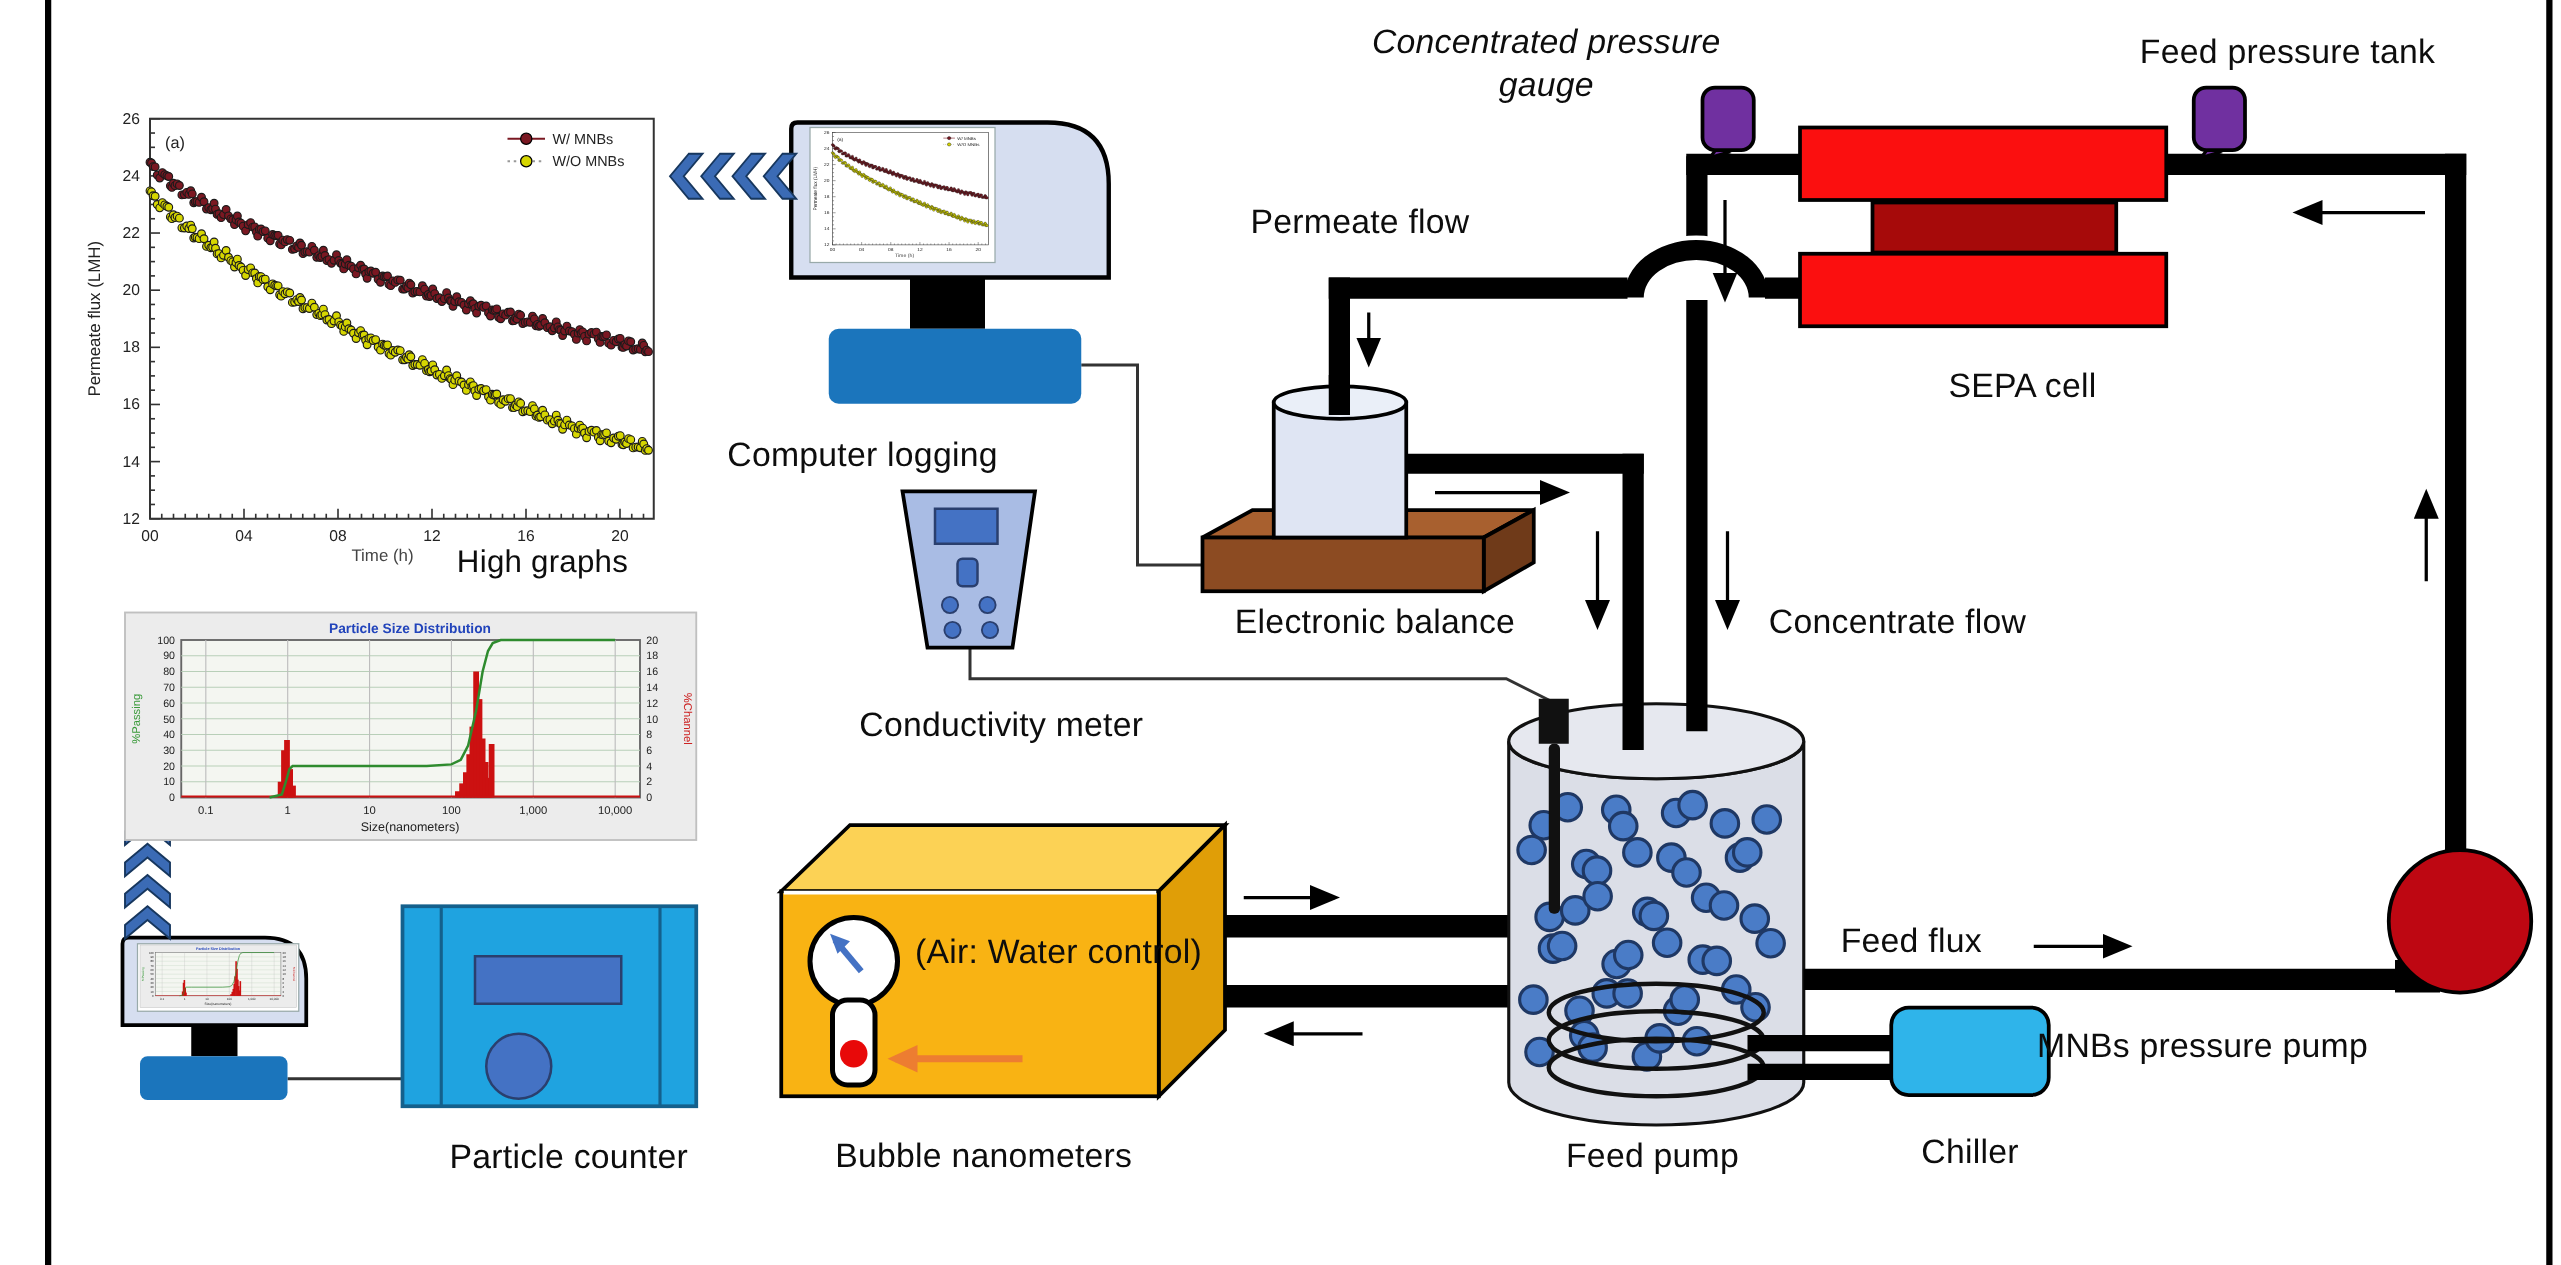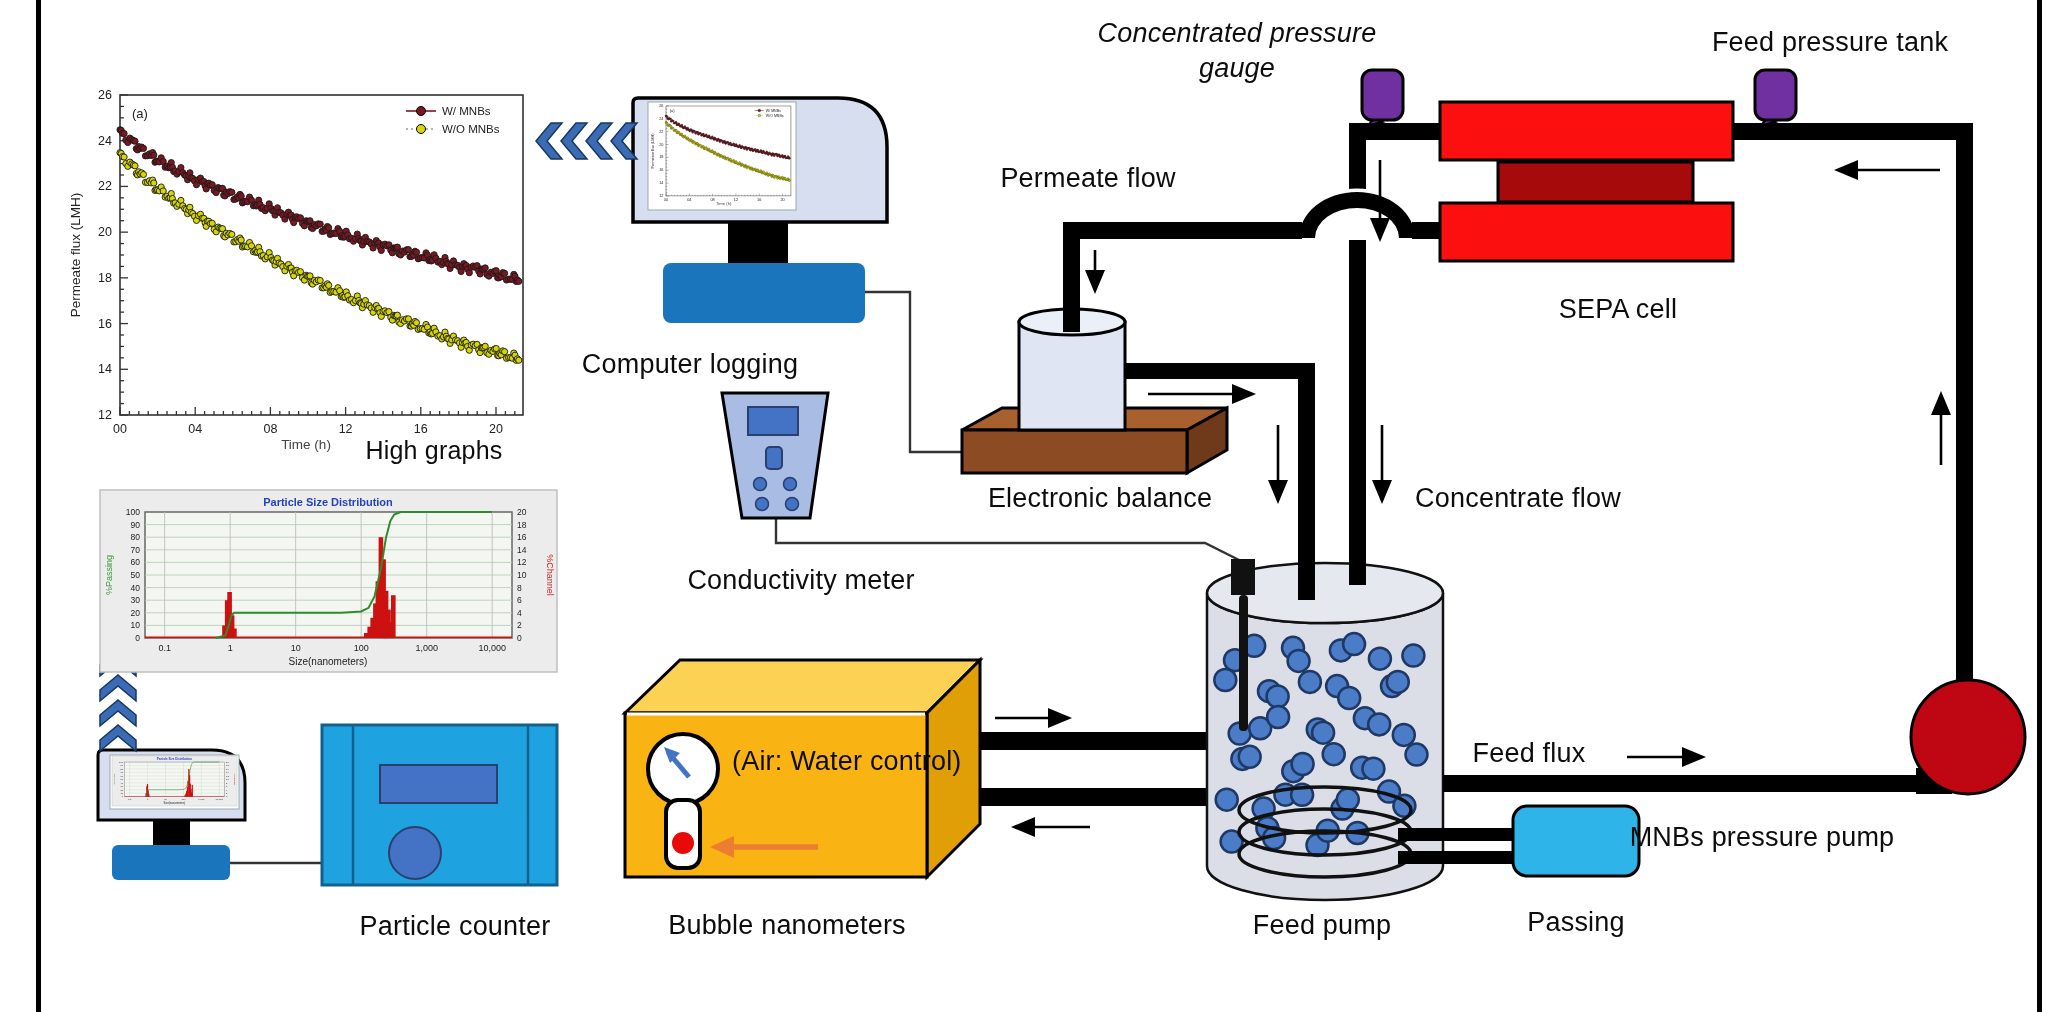--- a/index.html
+++ b/index.html
@@ -909,18 +909,18 @@
   <div class="lbl" style="left:1618px;top:309px">SEPA cell</div>
   <div class="lbl" style="left:690px;top:364px">Computer logging</div>
   <div class="lbl" style="left:1100px;top:498px">Electronic balance</div>
   <div class="lbl" style="left:1518px;top:498px">Concentrate flow</div>
   <div class="lbl" style="left:801px;top:580px">Conductivity meter</div>
   <div class="lbl small" style="left:434px;top:450px">High graphs</div>
   <div class="lbl leftblock" style="left:732px;top:744px;width:232px">(Air: Water control)</div>
   <div class="lbl" style="left:787px;top:925px">Bubble nanometers</div>
   <div class="lbl" style="left:455px;top:926px">Particle counter</div>
   <div class="lbl" style="left:1322px;top:925px">Feed pump</div>
-  <div class="lbl" style="left:1576px;top:922px">Passing</div>
+  <div class="lbl" style="left:1576px;top:922px">Chiller</div>
   <div class="lbl" style="left:1529px;top:753px">Feed flux</div>
   <div class="lbl" style="left:1762px;top:837px">MNBs pressure pump</div>
 </div>
 
 </div>
 
 </body></html>

